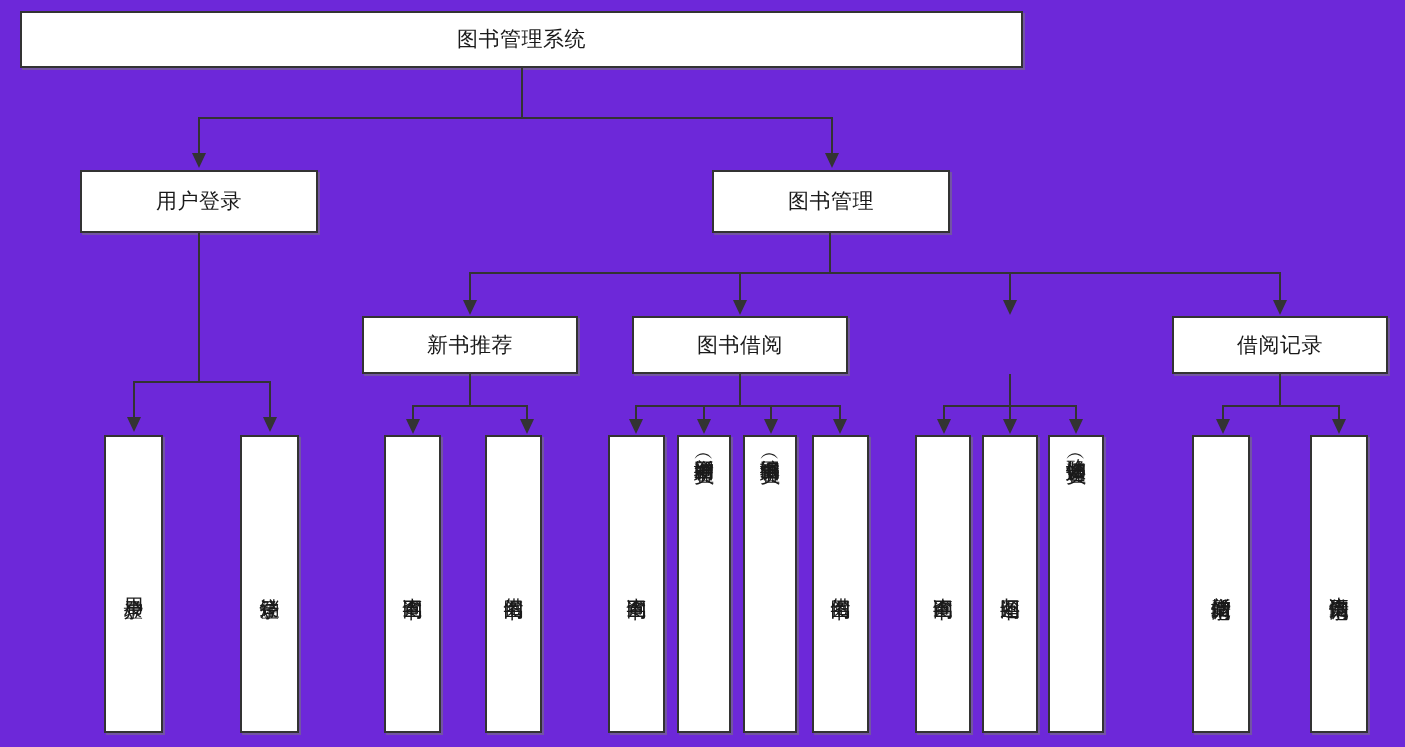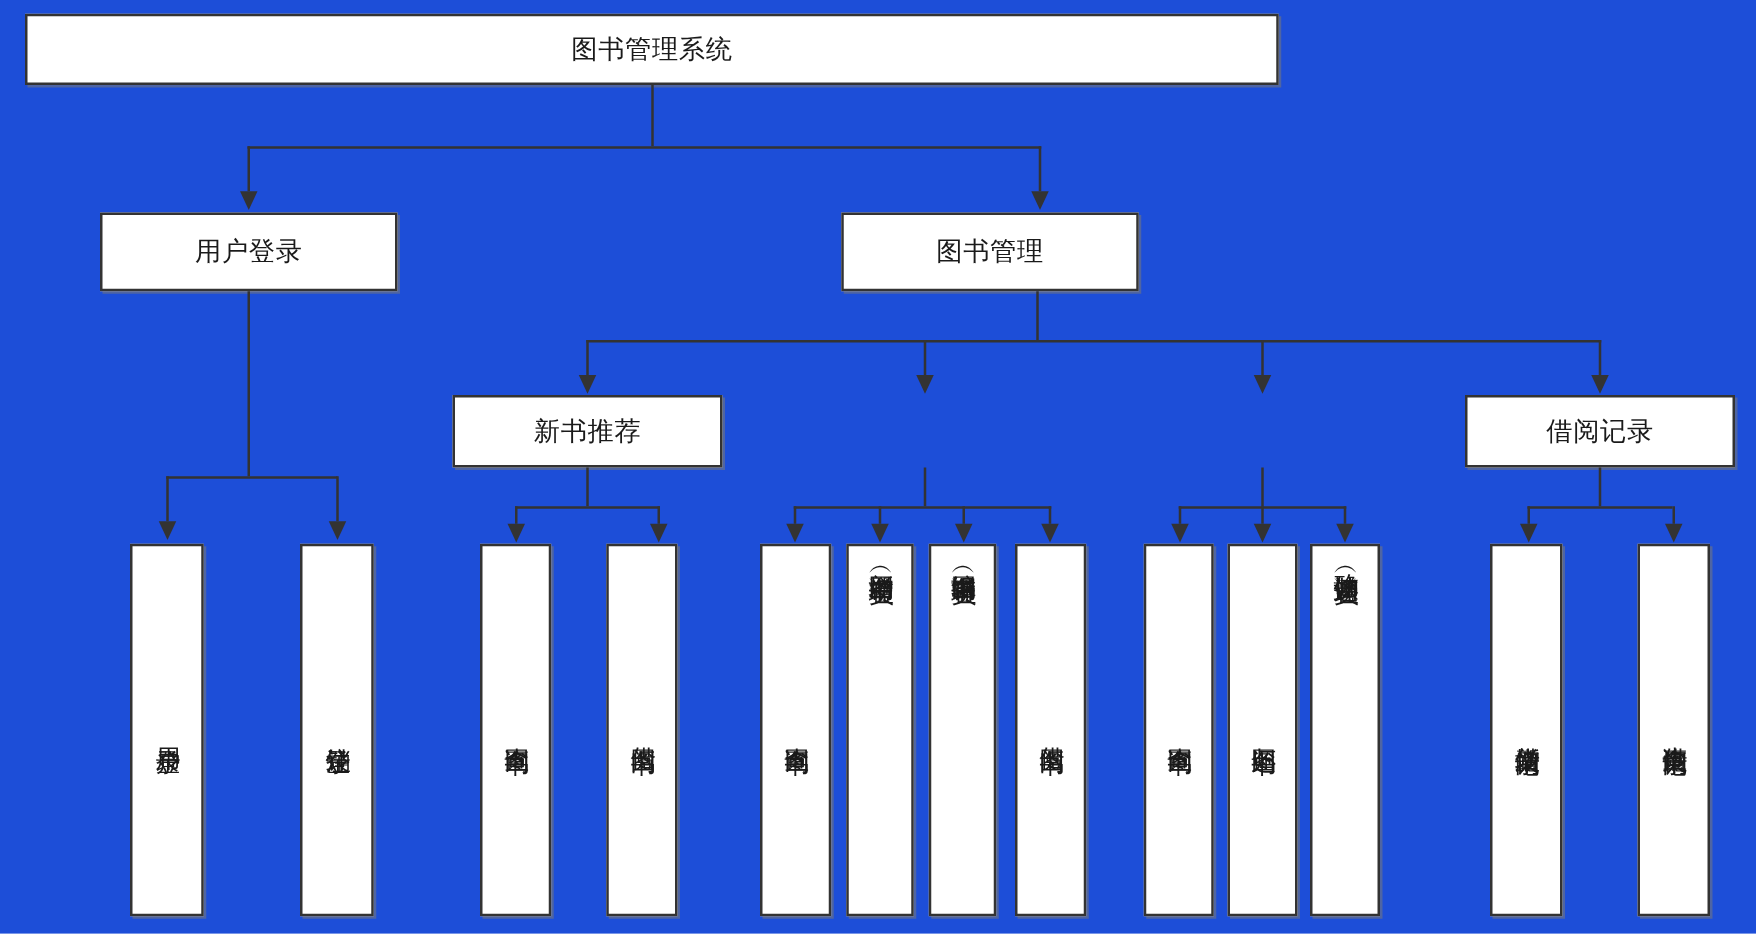--- a/index.html
+++ b/index.html
@@ -7,23 +7,22 @@
     padding: 0;
     background: #ffffff;
   }
   body {
     font-family: "Liberation Sans", "DejaVu Sans", sans-serif;
   }
   #canvas {
     position: relative;
     width: 1405px;
     height: 747px;
-    background: #1d4ed8;
+    background: #6d28d9;
     overflow: hidden;
-    font-family: Liberation Serif, serif;
   }
   
   .node {
     position: absolute;
     box-sizing: border-box;
     border: 2px solid #333333;
     background: #ffffff;
     display: flex;
     align-items: center;
     justify-content: center;
@@ -95,21 +94,21 @@
   <div class="edge h" style="left:198px; top:117px; width:635px; height:2px;"></div>
 
   <div class="edge v" style="left:198px; top:117px; width:2px; height:36px;"></div>
   <div class="arrow" style="left:192px; top:153px;"></div>
   <div class="edge v" style="left:831px; top:117px; width:2px; height:36px;"></div>
   <div class="arrow" style="left:825px; top:153px;"></div>
 
   <div class="node shadowed" style="left:80px; top:170px; width:238px; height:63px;">
     <span class="label">用户登录</span>
   </div>
-  <div class="node shadowed" style="left:673px; top:170px; width:238px; height:63px;align-items:center;">
+  <div class="node shadowed" style="left:712px; top:170px; width:238px; height:63px;align-items:center;">
     <span class="label">图书管理</span>
   </div>
 
   <div class="edge v" style="left:198px; top:233px; width:2px; height:148px;"></div>
   <div class="edge h" style="left:133px; top:381px; width:137px; height:2px;"></div>
   <div class="edge v" style="left:133px; top:381px; width:2px; height:36px;"></div>
   <div class="arrow" style="left:127px; top:417px;"></div>
   <div class="edge v" style="left:269px; top:381px; width:2px; height:36px;"></div>
   <div class="arrow" style="left:263px; top:417px;"></div>
 
@@ -120,20 +119,23 @@
   <div class="edge v" style="left:739px; top:272px; width:2px; height:28px;"></div>
   <div class="arrow" style="left:733px; top:300px;"></div>
   <div class="edge v" style="left:1009px; top:272px; width:2px; height:28px;"></div>
   <div class="arrow" style="left:1003px; top:300px;"></div>
   <div class="edge v" style="left:1279px; top:272px; width:2px; height:28px;"></div>
   <div class="arrow" style="left:1273px; top:300px;"></div>
 
   <div class="node shadowed" style="left:362px; top:316px; width:216px; height:58px;justify-content:center;">
     <span class="label">新书推荐</span>
   </div>
+  <div class="node shadowed" style="left:632px; top:316px; width:216px; height:58px;">
+    <span class="label">图书借阅</span>
+  </div>
   <div class="node shadowed" style="left:1172px; top:316px; width:216px; height:58px;">
     <span class="label">借阅记录</span>
   </div>
 
   <div class="edge v" style="left:469px; top:374px; width:2px; height:31px;"></div>
   <div class="edge h" style="left:412px; top:405px; width:116px; height:2px;"></div>
   <div class="edge v" style="left:412px; top:405px; width:2px; height:14px;"></div>
   <div class="arrow" style="left:406px; top:419px;"></div>
   <div class="edge v" style="left:526px; top:405px; width:2px; height:14px;"></div>
   <div class="arrow" style="left:520px; top:419px;"></div>

